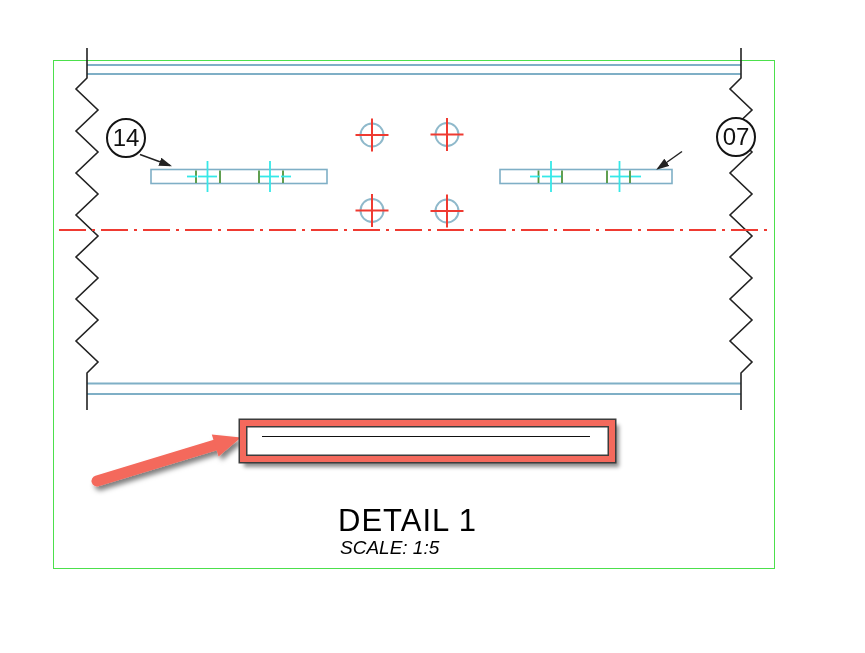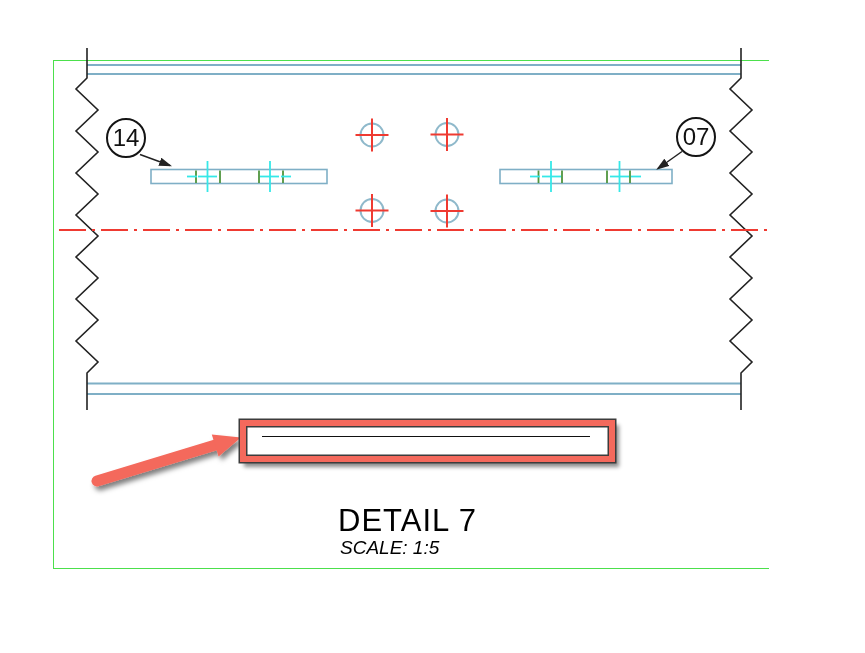--- a/index.html
+++ b/index.html
@@ -1,38 +1,38 @@
 <!DOCTYPE html>
 <html style="--c-border_green: #4ce04c; --c-steel_blue: #7fafc6; --c-hole_blue: #8fb9cb; --c-red: #ef3a31; --c-cyan: #35e8e8; --c-tick_green: #4f953e; --c-line_black: #222222; --c-highlight_red: #f4695c;"><head>
 <meta charset="utf-8">
 <style>
   html,body{margin:0;padding:0;background:#fff;}
   .canvas{position:relative;width:769px;height:653px;background:#fff;overflow:hidden;
-          font-family:"Liberation Sans",sans-serif;}
+          font-family:"Liberation Sans",sans-serif;padding-left:21px;}
   .viewport-border{position:absolute;left:53px;top:60px;width:722px;height:509px;
           box-sizing:border-box;border:1px solid var(--c-border_green,#4ce04c);}
   svg.draw{position:absolute;left:0;top:0;width:865px;height:653px;}
 
   
   .s-steel{stroke:var(--c-steel_blue,#7fafc6);fill:none;}
   .s-hole{stroke:var(--c-hole_blue,#8fb9cb);fill:none;}
   .s-red{stroke:var(--c-red,#ef3a31);fill:none;}
   .s-cyan{stroke:var(--c-cyan,#35e8e8);fill:none;}
   .s-gtick{stroke:var(--c-tick_green,#4f953e);fill:none;}
   .s-black{stroke:var(--c-line_black,#222);fill:none;}
   .f-black{fill:var(--c-line_black,#222);}
   .s-salmon{stroke:var(--c-highlight_red,#f4695c);fill:none;}
   .f-salmon{fill:var(--c-highlight_red,#f4695c);}
   .plate-fill{fill:#fff;}
 
   .balloon{position:absolute;width:36px;height:36px;border:2px solid #141414;border-radius:50%;
            background:#fff;display:flex;align-items:center;justify-content:center;
            font-size:24px;color:#111;}
   .balloon.b14{left:106px;top:118px;}
-  .balloon.b07{left:676px;top:117px;}
+  .balloon.b07{left:716px;top:117px;}
 
   .highlight-box{position:absolute;left:240px;top:420px;width:375px;height:42px;
            box-sizing:border-box;background:#fff;
            border:6px solid var(--c-highlight_red,#f4695c);
            box-shadow:0 0 0 1.5px #3c3c3c, 4px 5px 4px rgba(0,0,0,0.45), inset 0 0 0 1.5px #3c3c3c;}
   .target-line{position:absolute;left:16px;top:10px;width:328px;height:0;
            border-top:1.6px solid #111;}
 
   .detail-title{position:absolute;left:338px;top:503px;font-size:31px;color:#000;
            letter-spacing:1px;white-space:nowrap;}
@@ -134,16 +134,16 @@
     <div class="target-line"></div>
   </div>
 
   <div class="balloon b14">
     <span>14</span>
   </div>
   <div class="balloon b07">
     <span>07</span>
   </div>
 
-  <div class="detail-title">DETAIL 7</div>
+  <div class="detail-title">DETAIL 1</div>
   <div class="detail-scale">SCALE: 1:5</div>
 
 </div>
 
 </body></html>

